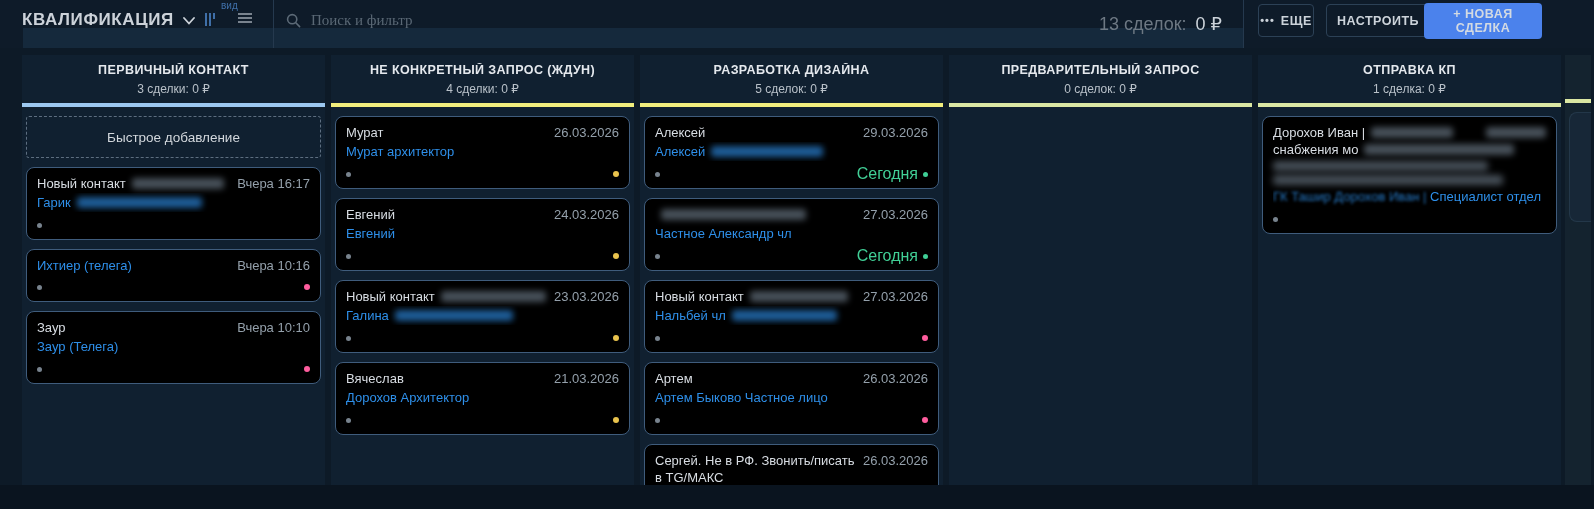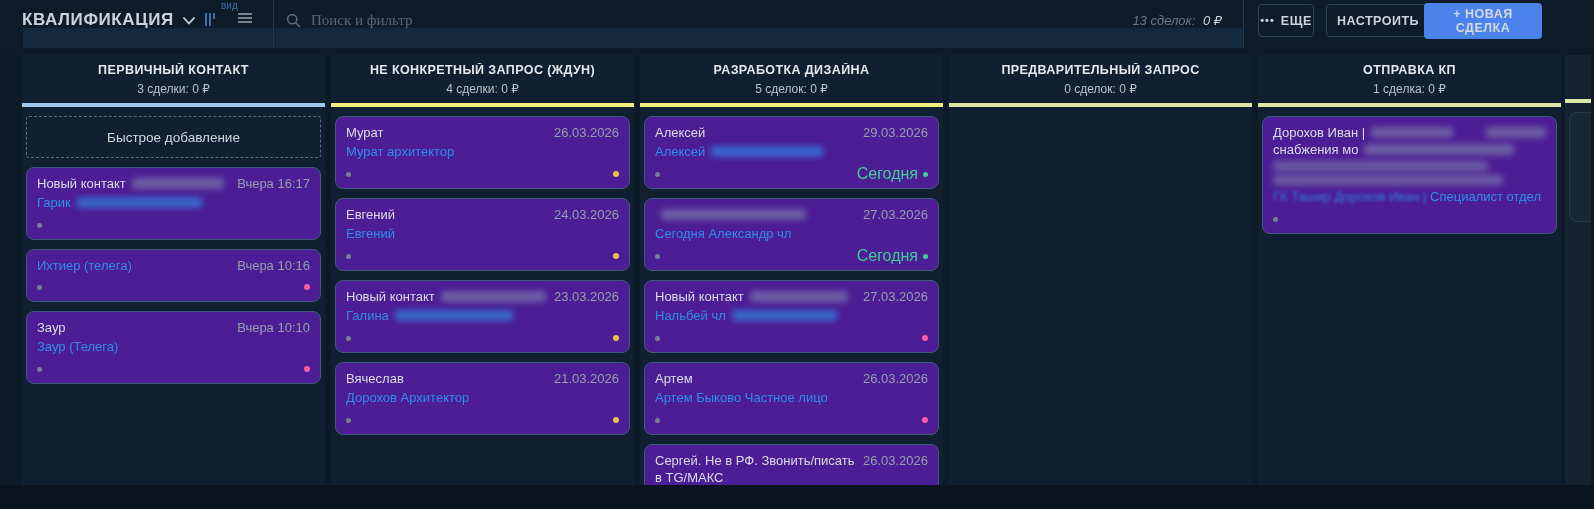--- a/index.html
+++ b/index.html
@@ -21,21 +21,21 @@
   .view-label{position:absolute;left:221px;top:0px;font-size:10px;color:#3f6fa8;z-index:3;}
   .kanban-ic{position:absolute;left:205px;top:13px;display:flex;gap:2px;align-items:flex-start;cursor:pointer;z-index:3;}
   .kanban-ic i{display:block;width:2px;background:#3f6fa8;}
   .kanban-ic i:nth-child(1){height:13px;}
   .kanban-ic i:nth-child(2){height:13px;}
   .kanban-ic i:nth-child(3){height:6px;}
   .list-ic{position:absolute;left:238px;top:13px;display:flex;flex-direction:column;gap:2px;cursor:pointer;z-index:3;}
   .list-ic i{display:block;width:14px;height:2px;background:#79838e;}
   .search{position:absolute;left:286px;top:8px;display:flex;align-items:center;gap:10px;width:700px;height:24px;cursor:text;z-index:3;}
   .search .ph{font-size:15px;color:#5a6875;font-family:Liberation Serif, serif;}
-  .summary{position:absolute;right:372px;top:13px;font-size:13px;white-space:nowrap;z-index:3;font-style:italic;}
+  .summary{position:absolute;right:372px;top:13px;font-size:18px;white-space:nowrap;z-index:3;}
   .summary .g{color:#6d7883;}
   .summary .w{color:#ccd3da;margin-left:4px;}
   .btn{position:absolute;top:4px;height:33px;border-radius:4px;font-family:inherit;
        font-size:12.5px;font-weight:bold;letter-spacing:.5px;cursor:pointer;z-index:3;
        display:flex;align-items:center;justify-content:center;padding:0 12px;box-sizing:border-box;}
   .btn.ghost{background:transparent;border:1px solid #2c4156;color:#ccd3da;}
   .btn.primary{border:none;color:#d3dae2;}
   .btn .dots{letter-spacing:1px;margin-right:6px;font-size:11px;position:relative;top:-1px;}
   #btn-more{left:1258px;width:56px;}
   #btn-settings{left:1326px;width:104px;}
@@ -46,21 +46,21 @@
          padding:7px 0 0 22px;height:430px;background:#0d1a27;box-sizing:content-box;z-index:1;}
   .col{width:303px;flex:0 0 303px;background:#102030;display:flex;flex-direction:column;overflow:hidden;}
   .colhead{padding-top:8px;}
   .colhead .t{font-size:12.5px;font-weight:bold;letter-spacing:.4px;color:#e4e8ed;text-align:center;
               white-space:nowrap;overflow:hidden;}
   .colhead .c{font-size:12px;color:#b9c1c9;text-align:center;margin-top:5px;}
   .accentbar{height:4px;margin-top:7px;}
   .cards{padding:9px 4px 8px;display:flex;flex-direction:column;gap:9px;overflow:hidden;}
   .quickadd{height:42px;border:1px dashed #5d6e80;border-radius:3px;display:flex;align-items:center;
             justify-content:center;font-size:13.5px;color:#d3d8dd;cursor:pointer;box-sizing:border-box;}
-  .card{background:#4c1d95;border:1px solid #3f5c7c;border-radius:8px;padding:7px 10px 8px;cursor:pointer;}
+  .card{background:#000000;border:1px solid #3f5c7c;border-radius:8px;padding:7px 10px 8px;cursor:pointer;}
   .r1{display:flex;gap:8px;align-items:flex-start;}
   .r1 .tt{flex:1;font-size:13px;line-height:17px;color:#d8dde3;min-width:0;}
   .r1 .dt{font-size:13px;line-height:17px;color:#94a0ab;white-space:nowrap;}
   .lnk{font-size:13px;line-height:19px;color:#2e8fe9;white-space:nowrap;overflow:hidden;margin-top:1px;}
   .lnk .semi{filter:blur(1.6px);opacity:.85;}
   .foot{display:flex;justify-content:space-between;align-items:center;margin-top:7px;height:12px;}
   .dot{display:inline-block;border-radius:50%;}
   .dot.gray{width:5px;height:5px;background:#78838e;}
   .dot.pink{width:6px;height:6px;background:#ff5d9e;}
   .dot.yellow{width:6px;height:6px;background:#e9c34d;}
@@ -256,21 +256,21 @@
                 <span class="today">Сегодня</span>
                 <span class="dot green"></span>
               </span>
             </div>
           </div>
           <div class="card">
             <div class="r1">
               <div class="tt"><span class="rb " style="width: 145px;"></span></div>
               <span class="dt">27.03.2026</span>
             </div>
-            <div class="lnk">Сегодня Александр чл</div>
+            <div class="lnk">Частное Александр чл</div>
             <div class="foot">
               <span class="dot gray"></span>
               <span class="badge">
                 <span class="today">Сегодня</span>
                 <span class="dot green"></span>
               </span>
             </div>
           </div>
           <div class="card">
             <div class="r1">

